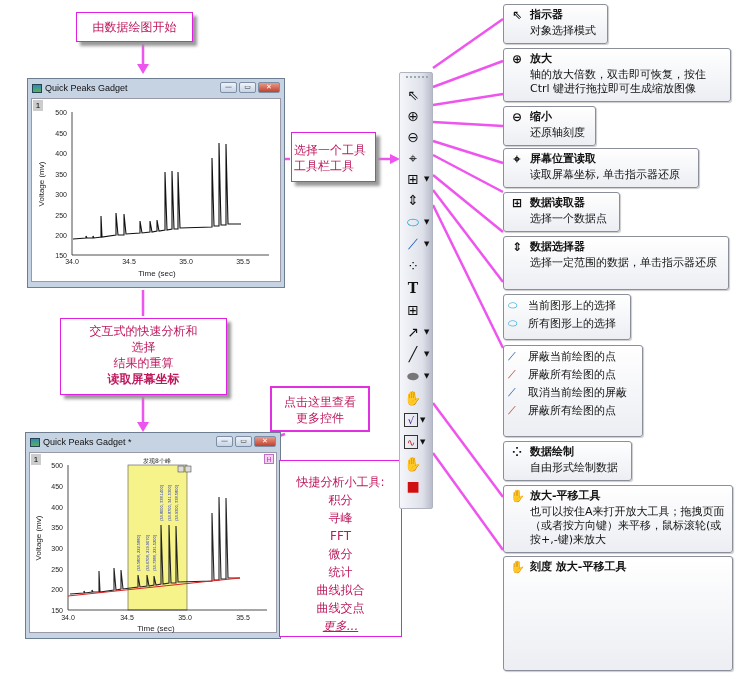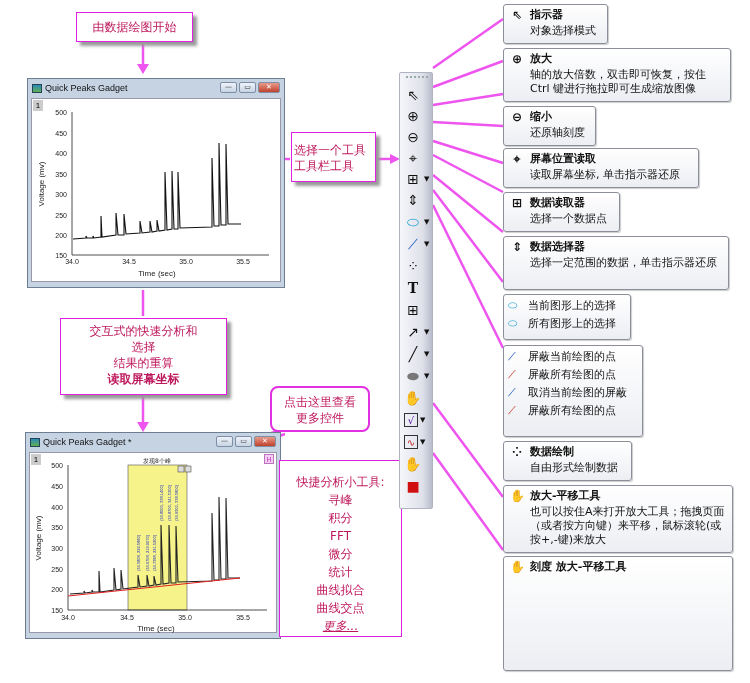--- a/index.html
+++ b/index.html
@@ -2,21 +2,21 @@
 <html><head>
 <meta charset="utf-8">
 <style>
   * { box-sizing: border-box; margin: 0; padding: 0; }
   body { width: 750px; height: 683px; background: #ffffff; position: relative; overflow: hidden;
          font-family: "DejaVu Sans", sans-serif; }
   .abs { position: absolute; }
   .callout { position: absolute; background: #fff; border: 1px solid #e020e0;
              box-shadow: 4px 4px 3px #999; color: #be185d; text-align: center;
              font-size: 12px; line-height: 16px; }
-  .callout.round { border: 2px solid #e030e0; border-radius: 8px; box-shadow: none; }
+  .callout.round { border: 2px solid #e030e0; border-radius: 0; box-shadow: none; }
   .win { position: absolute; background: #c5d3e3; border: 1px solid #6d7e93; margin-left: 11px; }
   .win .title { height: 18px; font-size: 9px; color: #111; display: flex; align-items: center; padding-left: 4px; gap: 3px;
                 font-family: "Liberation Sans", sans-serif; }
   .win .appicon { width: 10px; height: 9px; background: linear-gradient(#2b8ab9,#60b050); border: 1px solid #245; }
   .win .ctrls { position: absolute; right: 4px; top: 3px; display: flex; gap: 2px; }
   .win .ctrls span { width: 17px; height: 11px; border: 1px solid #7d8ea5; border-radius: 2px;
                      background: linear-gradient(#eef3fa,#c8d4e4); font-size: 7px; text-align: center; line-height: 9px; color: #333; }
   .win .ctrls span.close { width: 22px; background: linear-gradient(#e89a8a,#c0412c); color: #fff; }
   .win .client { position: absolute; left: 3px; right: 3px; top: 19px; bottom: 5px; background: #fff; border: 1px solid #99a; }
   .layer-tab { position: absolute; left: 1px; top: 1px; width: 10px; height: 11px; background: #ccc; font-size: 8px; text-align: center;
@@ -169,22 +169,22 @@
         <text transform="translate(133,68) rotate(-90)">(34.8000, 338.1400)</text>
         <text transform="translate(141,68) rotate(-90)">(34.8700, 341.5300)</text>
         <text transform="translate(148,68) rotate(-90)">(34.9300, 338.5800)</text>
       </g>
     </svg>
   </div>
 </div>
 
 <div class="callout" style="left:279px;top:460px;width:123px;height:177px;box-shadow:none;border:1px solid #e020e0;padding-top:12px;line-height:18px;">
   <div>快捷分析小工具:</div>
+  <div>积分</div>
   <div>寻峰</div>
-  <div>积分</div>
   <div>FFT</div>
   <div>微分</div>
   <div>统计</div>
   <div>曲线拟合</div>
   <div>曲线交点</div>
   <div style="font-style:italic;text-decoration:underline;">更多...</div>
 </div>
 
 <div class="toolbar">
   <div class="tb-grip"></div>

